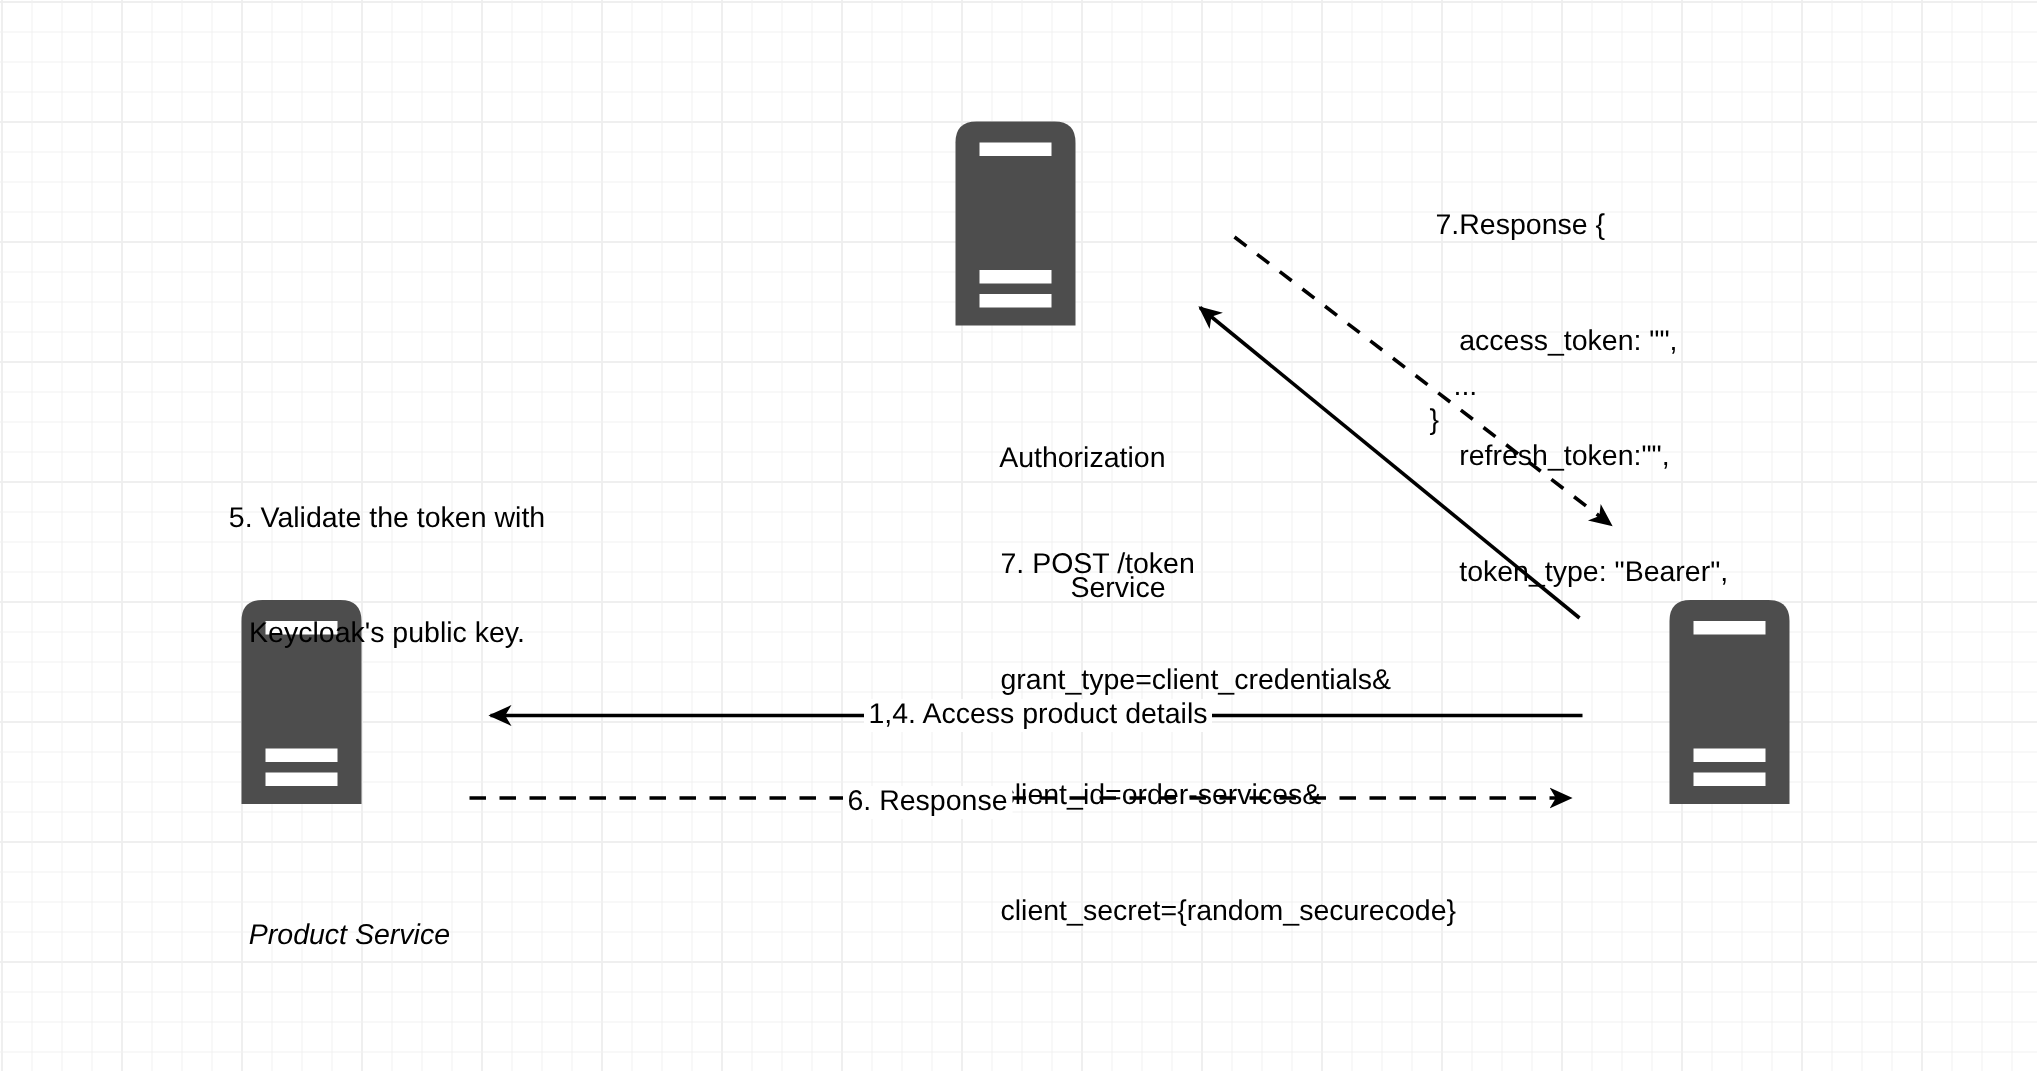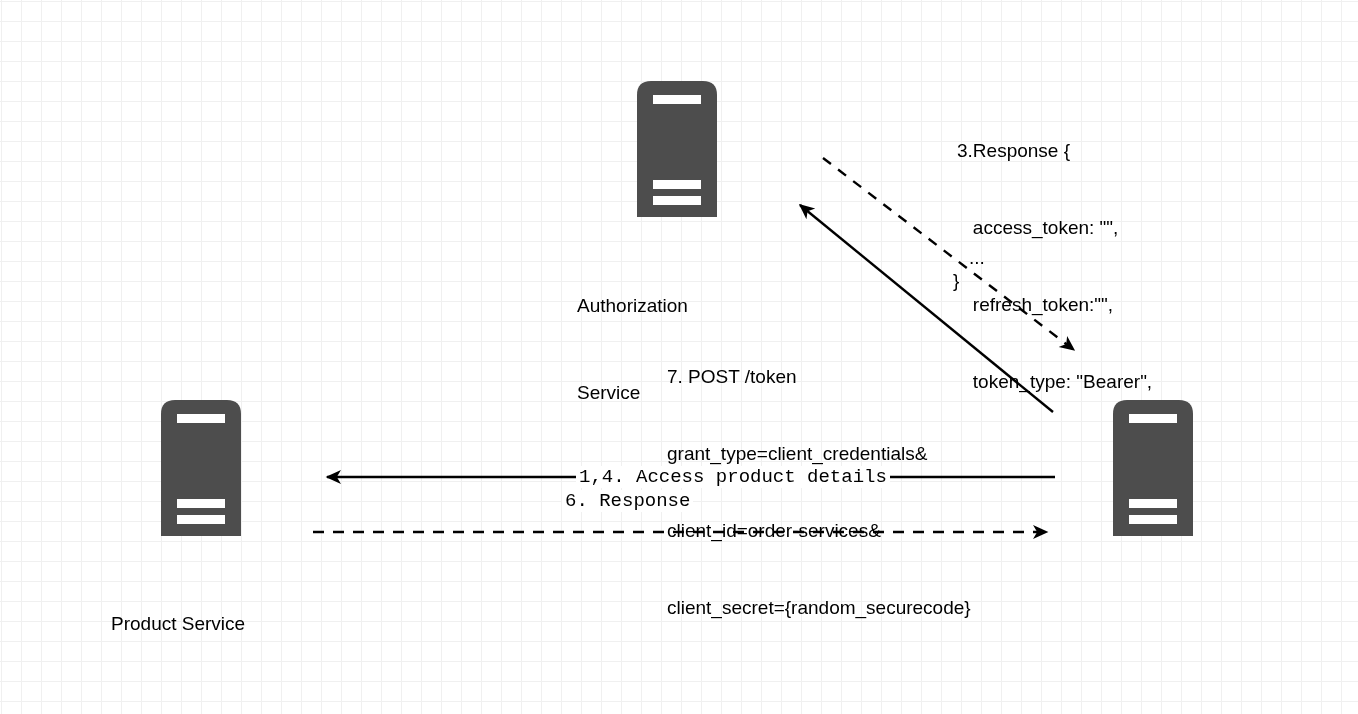--- a/index.html
+++ b/index.html
@@ -32,36 +32,36 @@
     top: 0;
     width: 1358px;
     height: 714px;
     pointer-events: none;
   }
   .node-label {
     position: absolute;
     font-family: "Liberation Sans", sans-serif;
     font-size: 19px;
     color: #000000;
-    text-align: left;
+    text-align: right;
     white-space: pre;
     line-height: 29px;
     letter-spacing: 0px;
   }
   .annot {
     position: absolute;
     font-family: "Liberation Sans", sans-serif;
     font-size: 19px;
     color: #000000;
     white-space: pre;
     line-height: 25.6px;
   }
   .edge-label {
     position: absolute;
-    font-family: Liberation Mono, monospace;
+    font-family: Liberation Sans, sans-serif;
     font-size: 19px;
     color: #000000;
     white-space: pre;
     background: #ffffff;
     padding: 0 3px;
     line-height: 22px;
   }
 </style>
 </head>
 <body>
@@ -112,39 +112,43 @@
     <line x1="1053" y1="412" x2="800" y2="205" stroke="#000000" stroke-width="2.4" marker-end="url(#arrow-solid-c)"></line>
 
     <line x1="823" y1="158" x2="1074" y2="350" stroke="#000000" stroke-width="2.4" stroke-dasharray="10 9" marker-end="url(#arrow-solid-d)"></line>
   </svg>
 
   <div class="node-label" style="left:577px; top:233px; width:200px;">
     <div>Authorization</div>
     <div>Service</div>
   </div>
 
-  <div class="node-label" style="left:111px; top:551px; width:200px;">
+  <div class="node-label" style="left:100px; top:551px; width:200px;font-style:italic;">
     <div>Product Service</div>
   </div>
 
 
   <div class="annot" style="left:957px; top:87px;">
-    <div>3.Response {</div>
+    <div>7.Response {</div>
     <div>   access_token: "",</div>
     <div>   refresh_token:"",</div>
     <div>   token_type: "Bearer",</div>
   </div>
   <div class="annot" style="left:969px; top:245px;">...</div>
   <div class="annot" style="left:953px; top:268px;">}</div>
 
   <div class="annot" style="left:667px; top:313px;">
     <div>7. POST /token</div>
     <div>grant_type=client_credentials&amp;</div>
     <div>client_id=order-services&amp;</div>
     <div>client_secret={random_securecode}</div>
   </div>
 
+  <div class="annot" style="left:127px; top:282px; text-align:center; width:262px;">
+    <div>5. Validate the token with</div>
+    <div>Keycloak's public key.</div>
+  </div>
 
   <div class="edge-label" style="left:576px; top:466px;">1,4. Access product details</div>
 
-  <div class="edge-label" style="left:562px; top:490px;">6. Response</div>
+  <div class="edge-label" style="left:562px; top:524px;">6. Response</div>
 
 </div>
 
 </body></html>

